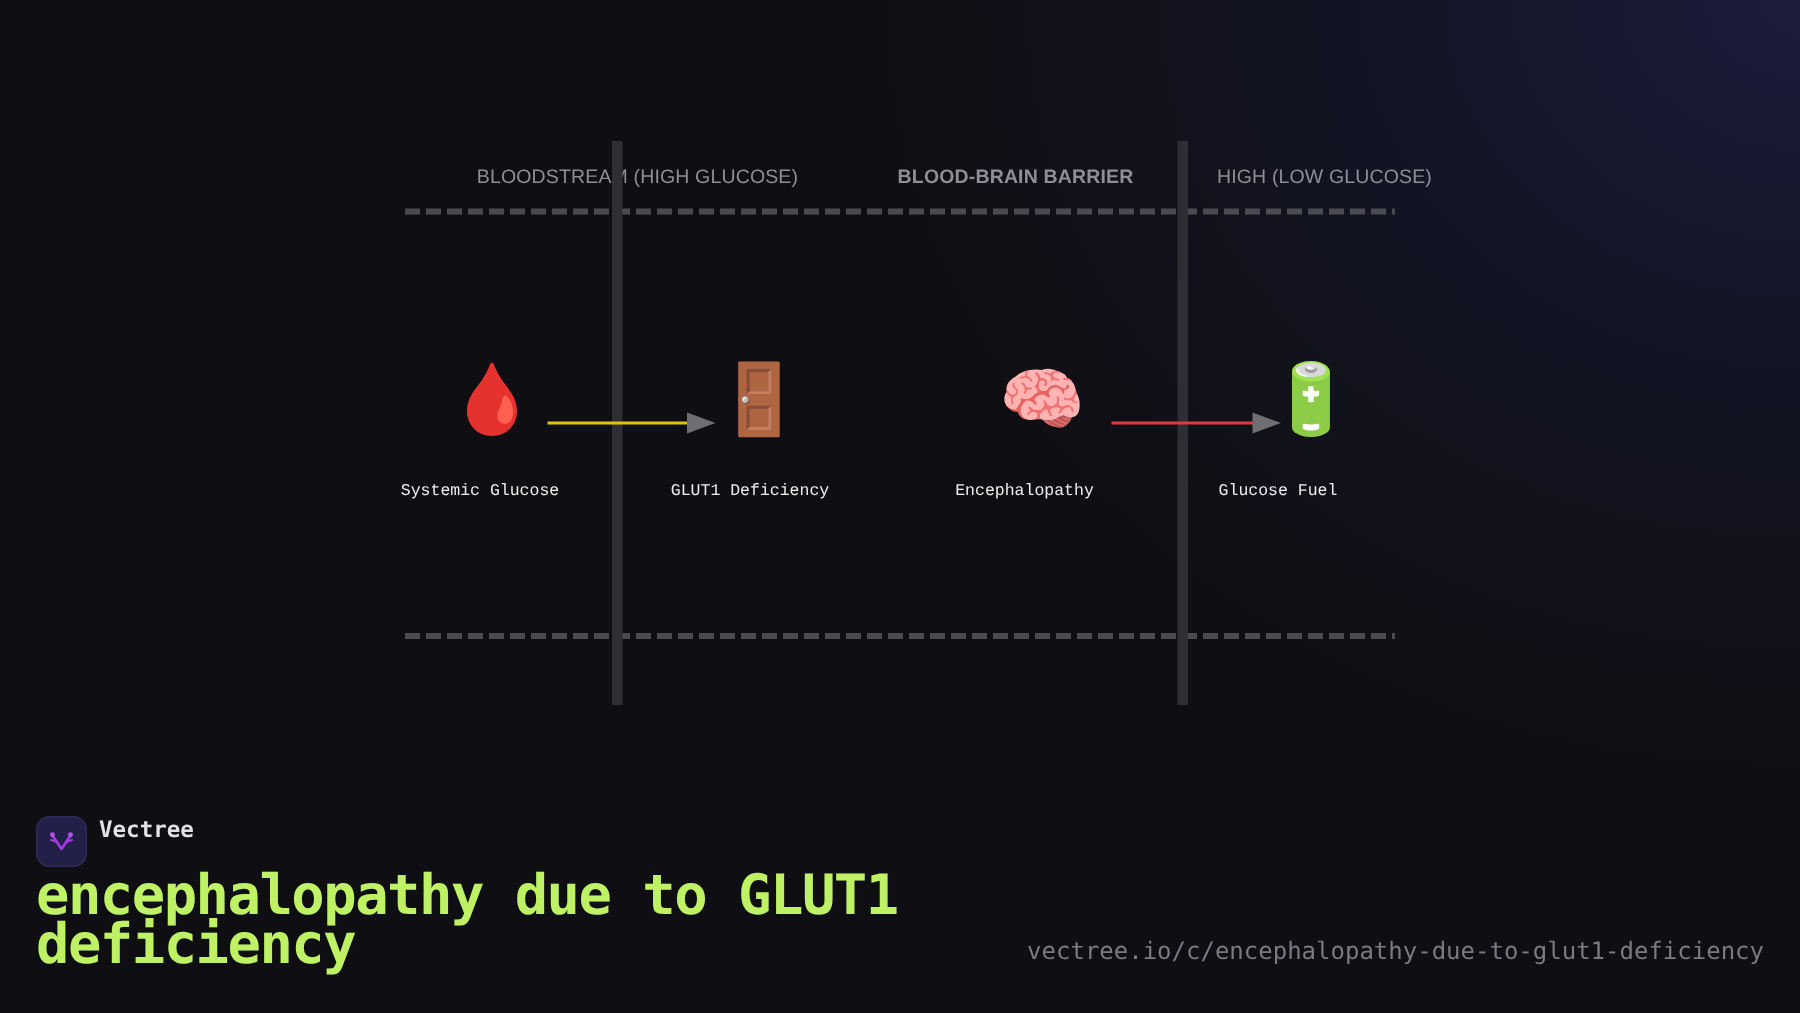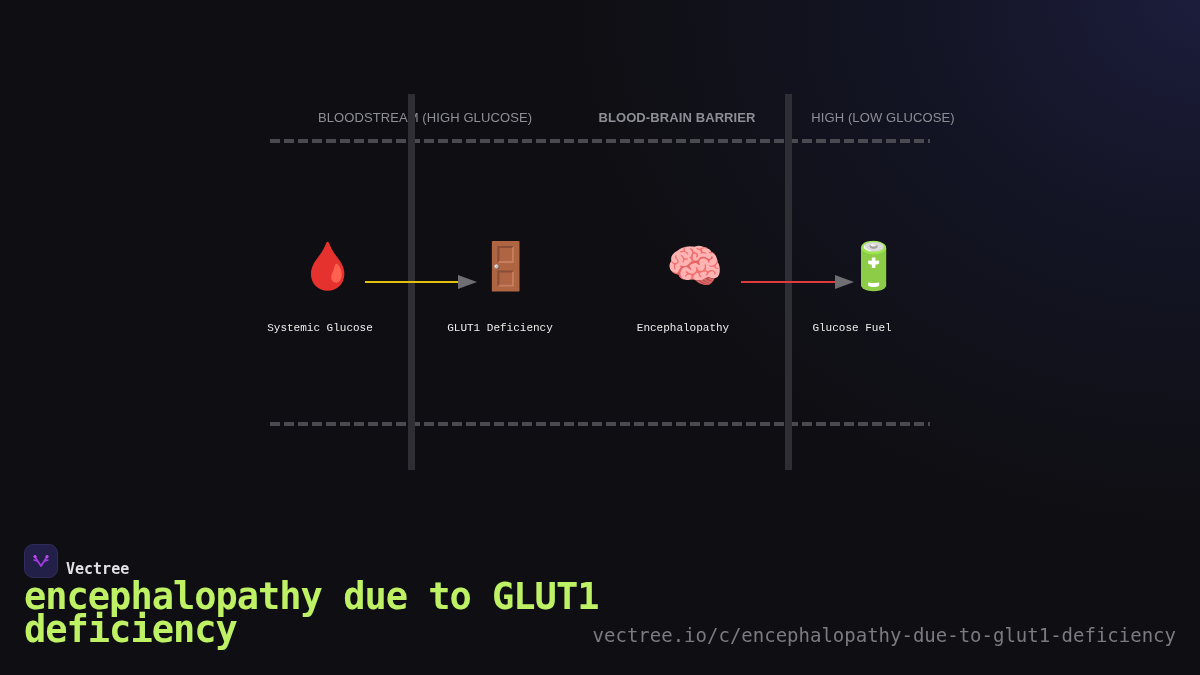--- a/index.html
+++ b/index.html
@@ -33,35 +33,35 @@
     .node-label {
       position: absolute; top: 84px; left: 50%; transform: translateX(-50%);
       font-size: 11px; color: #ededed; white-space: nowrap; font-family: Liberation Mono, monospace;
     }
     .arrow { position: absolute; height: 2px; }
     .arrow-head {
       position: absolute; right: -18px; top: -6px; width: 0; height: 0;
       border-top: 7px solid transparent; border-bottom: 7px solid transparent;
       border-left: 19px solid #6f6f73;
     }
-    .brand { position: absolute; left: 24px; top: 544px; display: flex; align-items: flex-end; gap: 8px; }
+    .brand { position: absolute; left: 24px; top: 544px; display: flex; align-items: flex-start; gap: 8px; }
     .brand-logo {
       width: 34px; height: 34px; border-radius: 9px; background: #221f48;
       border: 1px solid #2f2c5c; box-sizing: border-box;
       display: flex; align-items: center; justify-content: center;
     }
     .brand-name { font-family: "DejaVu Sans Mono", monospace; font-weight: bold; font-size: 15px; color: #e2e2e6; }
     .page-title {
       position: absolute; left: 24px; top: 580px; width: 640px;
       font-family: "DejaVu Sans Mono", monospace; font-weight: bold;
       font-size: 37px; line-height: 33px; color: #bef264; margin: 0; letter-spacing: -1px;
     }
     .url {
       position: absolute; right: 24px; top: 624px;
-      font-family: "DejaVu Sans Mono", monospace; font-size: 19px; color: #7a7a80;
+      font-family: "DejaVu Sans Mono", monospace; font-size: 16px; color: #7a7a80;
     }
   </style>
 </head>
 <body>
 
 <div class="bg-glow"></div>
 
 <div class="diagram">
   <div class="zone-label" style="left:425px;">BLOODSTREAM (HIGH GLUCOSE)</div>
   <div class="zone-label" style="left:677px;font-weight:bold;">BLOOD-BRAIN BARRIER</div>

